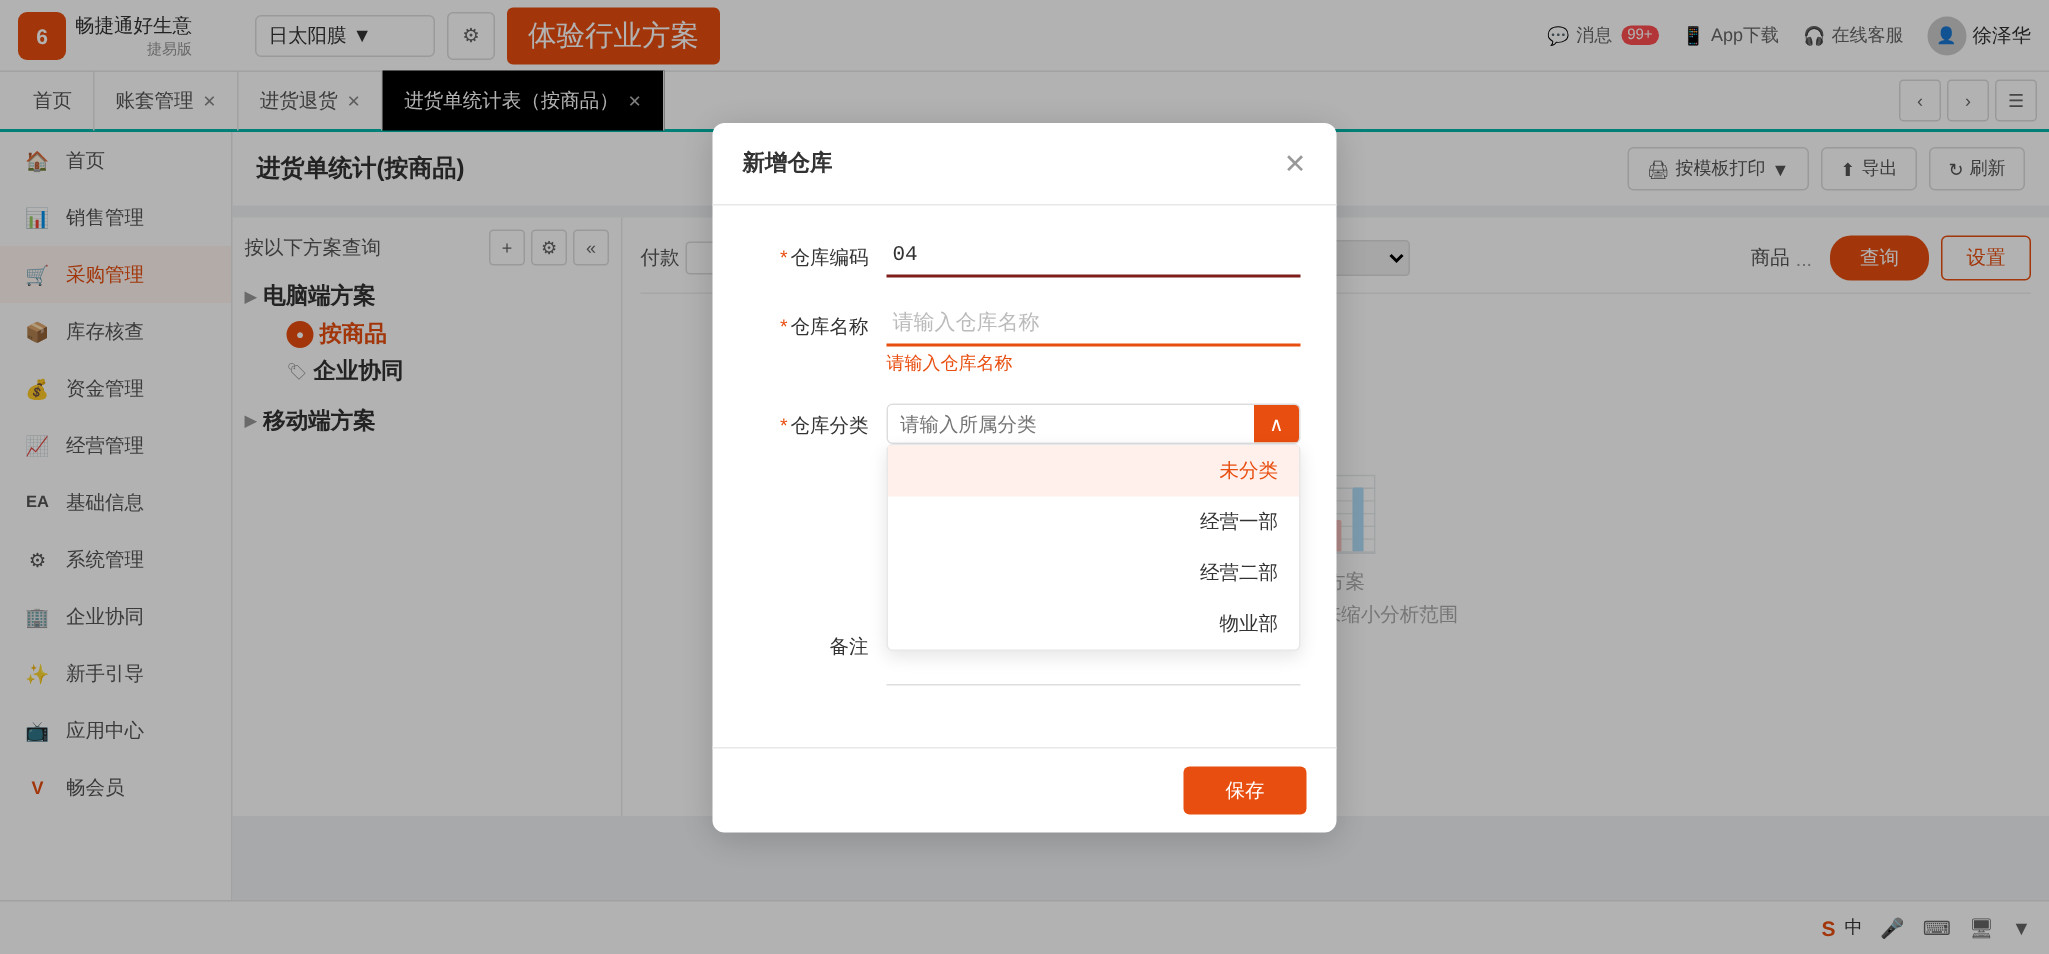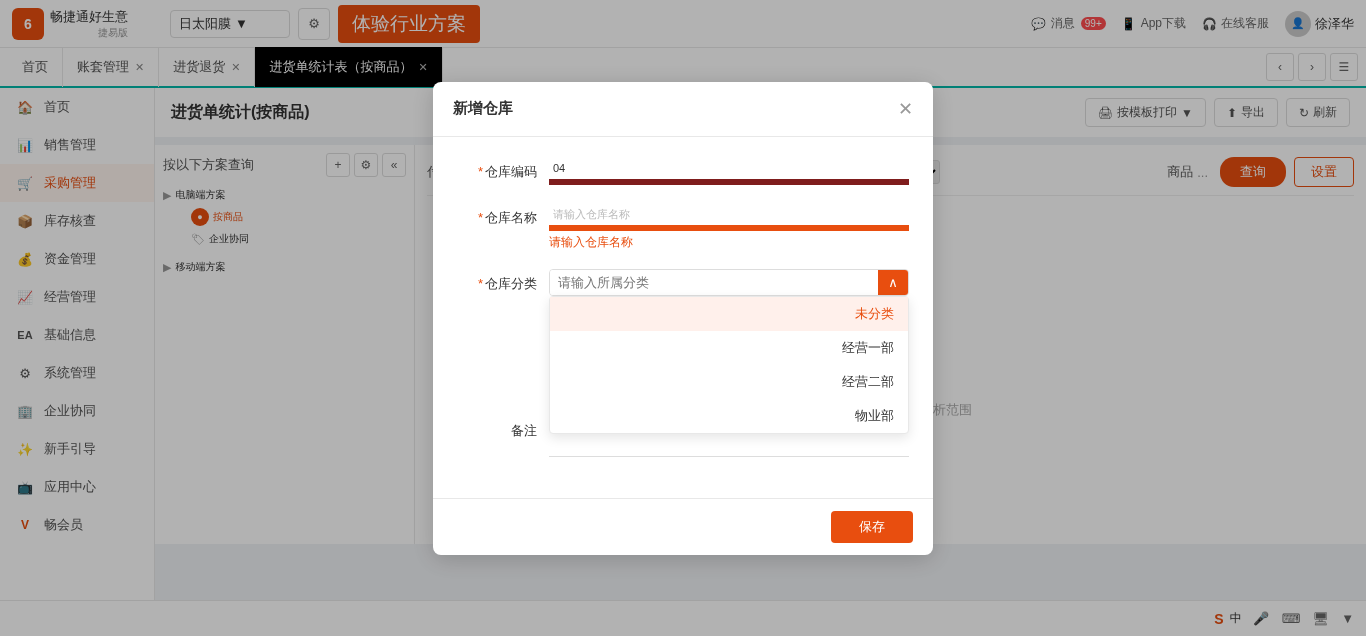--- a/index.html
+++ b/index.html
@@ -44,38 +44,38 @@
     .content { flex: 1; background: #f0f2f5; overflow: hidden; position: relative; }
     .page-header { display: flex; align-items: center; justify-content: space-between; padding: 10px 16px; background: #fff; margin-bottom: 8px; }
     .page-title { font-size: 16px; color: #333; font-weight: bold; }
     .header-actions { display: flex; align-items: center; gap: 8px; }
     .btn-outline { border: 1px solid #ddd; background: #fff; border-radius: 4px; padding: 5px 12px; cursor: pointer; color: #555; font-size: 12px; display: flex; align-items: center; gap: 4px; }
     .btn-query { background: #e84e0f; color: #fff; border: none; border-radius: 14px; padding: 6px 20px; cursor: pointer; font-size: 13px; }
     .btn-set { border: 1px solid #e84e0f; color: #e84e0f; background: #fff; border-radius: 4px; padding: 5px 16px; cursor: pointer; font-size: 13px; }
     .tree-item { display: flex; align-items: center; gap: 4px; padding: 3px 0; cursor: pointer; }
     .tree-item .arrow { color: #999; font-size: 11px; }
     .tree-item .item-icon { width: 20px; height: 20px; border-radius: 50%; background: #e84e0f; display: flex; align-items: center; justify-content: center; color: #fff; font-size: 10px; }
-    .tree-item .item-text { font-size: 10px; color: #333; }
+    .tree-item .item-text { font-size: 15px; color: #333; font-weight: bold; }
     .tree-sub-item { padding-left: 24px; }
     .icon-btn-sm { width: 24px; height: 24px; border: 1px solid #ddd; border-radius: 3px; display: flex; align-items: center; justify-content: center; cursor: pointer; color: #666; font-size: 12px; background: #fff; }
     .table-filter-input { border: 1px solid #ddd; border-radius: 3px; padding: 3px 8px; font-size: 12px; width: 100px; }
     .table-filter-select { border: 1px solid #ddd; border-radius: 3px; padding: 3px 8px; font-size: 12px; width: 100px; }
 
     
     .overlay { position: fixed; top: 0; left: 0; width: 100%; height: 100%; background: rgba(0,0,0,0.3); z-index: 100; display: flex; align-items: center; justify-content: center; }
-    .modal { background: #fff; border-radius: 8px; width: 500px; box-shadow: 0 4px 24px rgba(0,0,0,0.18); position: relative; }
+    .modal { background: #fff; border-radius: 8px; width: 416px; box-shadow: 0 4px 24px rgba(0,0,0,0.18); position: relative; }
     .modal-header { display: flex; align-items: center; justify-content: space-between; padding: 16px 20px; border-bottom: 1px solid #e8e8e8; }
     .modal-title { font-size: 15px; font-weight: bold; color: #333; }
     .modal-close { cursor: pointer; color: #999; font-size: 18px; }
     .modal-body { padding: 20px 24px; }
     .form-row { margin-bottom: 18px; display: flex; align-items: flex-start; }
     .form-label { width: 80px; text-align: right; padding-top: 6px; font-size: 13px; color: #333; flex-shrink: 0; }
     .required-mark { color: #e84e0f; margin-right: 2px; }
     .form-input-wrap { flex: 1; margin-left: 12px; position: relative; }
-    .form-input { width: 100%; border: none; border-bottom: 6px solid #7f1d1d; padding: 5px 4px; font-size: 11px; outline: none; color: #333; background: transparent; }
+    .form-input { width: 100%; border: none; border-bottom: 2px solid #7f1d1d; padding: 5px 4px; font-size: 14px; outline: none; color: #333; background: transparent; font-family: Liberation Mono, monospace; }
     .form-input.error { border-bottom-color: #e84e0f; }
     .form-input::placeholder { color: #bbb; }
     .error-msg { color: #e84e0f; font-size: 12px; margin-top: 3px; }
     .form-input-combo { display: flex; align-items: center; border: 1px solid #ddd; border-radius: 4px; overflow: hidden; }
     .form-input-combo input { flex: 1; border: none; padding: 5px 8px; font-size: 13px; outline: none; }
     .combo-arrow { width: 30px; background: #e84e0f; display: flex; align-items: center; justify-content: center; cursor: pointer; color: #fff; font-size: 13px; align-self: stretch; }
     .dropdown-list { position: absolute; top: 100%; left: 0; right: 0; background: #fff; border: 1px solid #e8e8e8; border-radius: 4px; box-shadow: 0 4px 12px rgba(0,0,0,0.1); z-index: 200; text-align: right; }
     .dropdown-item { padding: 8px 14px; font-size: 13px; color: #333; cursor: pointer; }
     .dropdown-item.selected { background: #fff0eb; color: #e84e0f; }
     .modal-footer { display: flex; justify-content: flex-end; padding: 12px 20px; border-top: 1px solid #e8e8e8; gap: 10px; }

